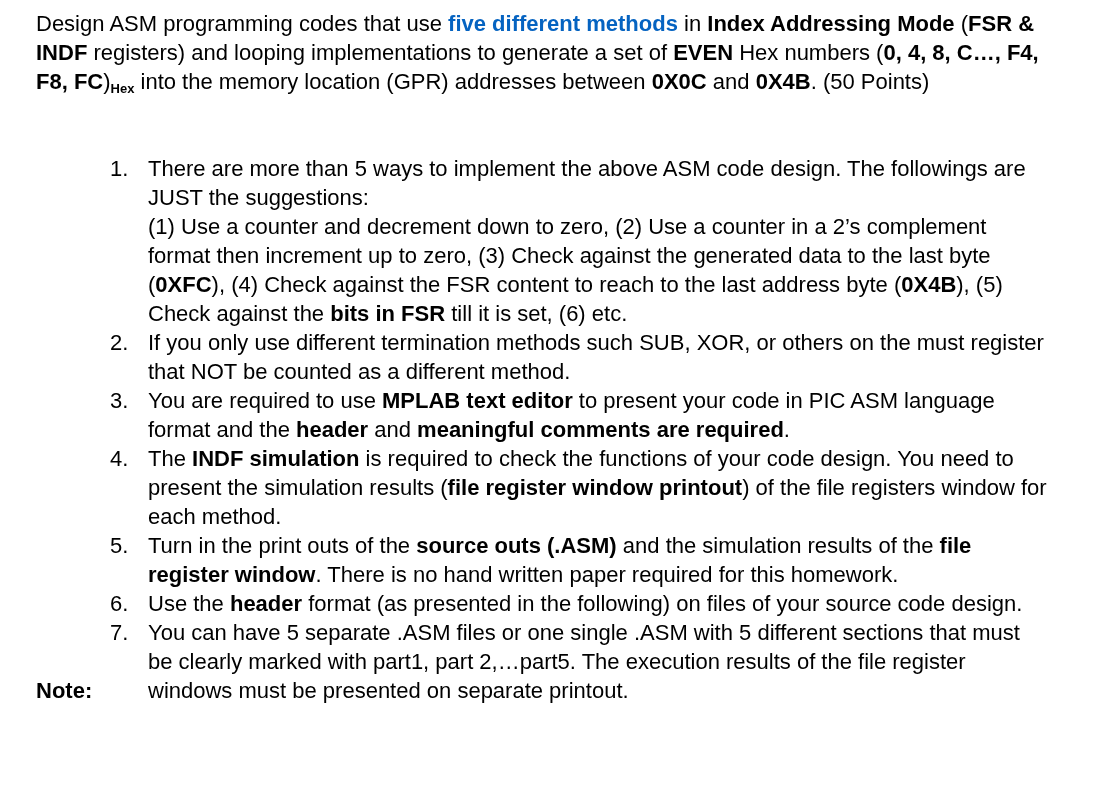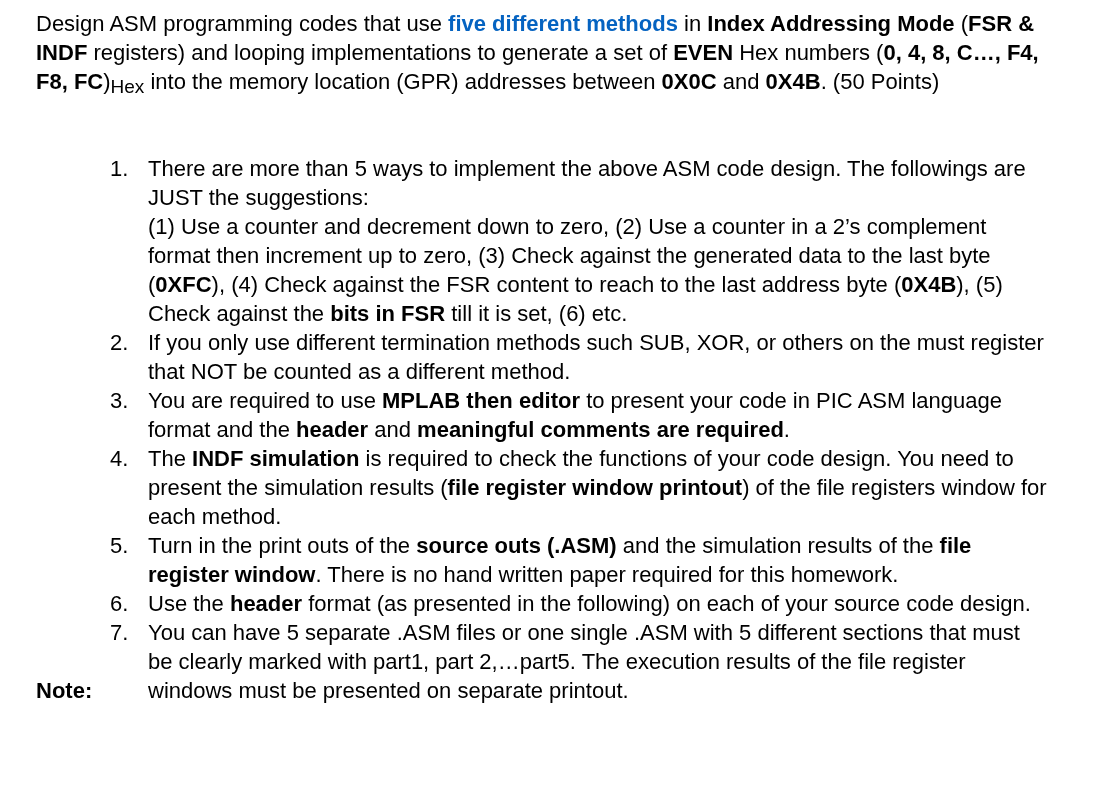--- a/index.html
+++ b/index.html
@@ -6,21 +6,21 @@
   body {
     width: 1112px; height: 805px; overflow: hidden;
     font-family: "Liberation Sans", "DejaVu Sans", sans-serif;
     font-size: 22px; line-height: 29px; color: #000000;
   }
   .page { box-sizing: border-box; width: 1112px; padding: 9px 30px 0 36px; }
   .intro { margin: 0; width: 1012px; }
   .b { font-weight: bold; }
   .u { }
   .link { color: #0563c1; cursor: pointer; }
-  sub { font-size: 19px; line-height: 0; vertical-align: -4px; }
+  sub { font-size: 13px; line-height: 0; vertical-align: -4px; font-weight: bold; }
   .note-section { margin-top: 58px; display: flex; align-items: flex-end; }
   .note-label { font-weight: bold; flex: 0 0 74px; }
   .note-list { width: 938px; }
   .note-item { display: flex; align-items: flex-start; }
   .num { flex: 0 0 38px; }
   .li-text { width: 900px; }
 </style>
 </head>
 <body>
 
@@ -38,36 +38,36 @@
         <div class="li-text"><span>There are more than 5 ways to implement the above ASM code design. The followings are JUST the suggestions:</span><br><span>(1) Use a counter and decrement down to zero, (2) Use a counter in a 2’s complement format then increment up to zero, (3) Check against the generated data to the last byte (</span><span class="b">0XFC</span><span>), (4) Check against the FSR content to reach to the last address byte (</span><span class="b">0X4B</span><span>), (5) Check against the </span><span class="b">bits in FSR</span><span> till it is set, (6) etc.</span></div>
       </div>
 
       <div class="note-item">
         <span class="num">2.</span>
         <div class="li-text"><span>If you only use different termination methods such SUB, XOR, or others on the must register that NOT be counted as a different method.</span></div>
       </div>
 
       <div class="note-item">
         <span class="num">3.</span>
-        <div class="li-text"><span>You are required to use </span><span class="b">MPLAB then editor</span><span> to present your code in PIC ASM language format and the </span><span class="b">header</span><span> and </span><span class="b">meaningful comments are required</span><span>.</span></div>
+        <div class="li-text"><span>You are required to use </span><span class="b">MPLAB text editor</span><span> to present your code in PIC ASM language format and the </span><span class="b">header</span><span> and </span><span class="b">meaningful comments are required</span><span>.</span></div>
       </div>
 
       <div class="note-item">
         <span class="num">4.</span>
         <div class="li-text"><span>The </span><span class="b">INDF simulation</span><span> is required to check the functions of your code design. You need to present the simulation results (</span><span class="b">file register window printout</span><span>) of the file registers window for each method.</span></div>
       </div>
 
       <div class="note-item">
         <span class="num">5.</span>
         <div class="li-text"><span>Turn in the print outs of the </span><span class="b">source outs (.ASM)</span><span> and the simulation results of the </span><span class="b">file register window</span><span>. There is no hand written paper required for this homework.</span></div>
       </div>
 
       <div class="note-item">
         <span class="num">6.</span>
-        <div class="li-text"><span>Use the </span><span class="b">header</span><span> format (as presented in the following) on each of your source code design.</span></div>
+        <div class="li-text"><span>Use the </span><span class="b">header</span><span> format (as presented in the following) on files of your source code design.</span></div>
       </div>
 
       <div class="note-item">
         <span class="num">7.</span>
         <div class="li-text"><span>You can have 5 separate .ASM files or one single .ASM with 5 different sections that must be clearly marked with part1, part 2,…part5. The execution results of the file register windows must be presented on separate printout.</span></div>
       </div>
 
     </div>
   </div>
 

